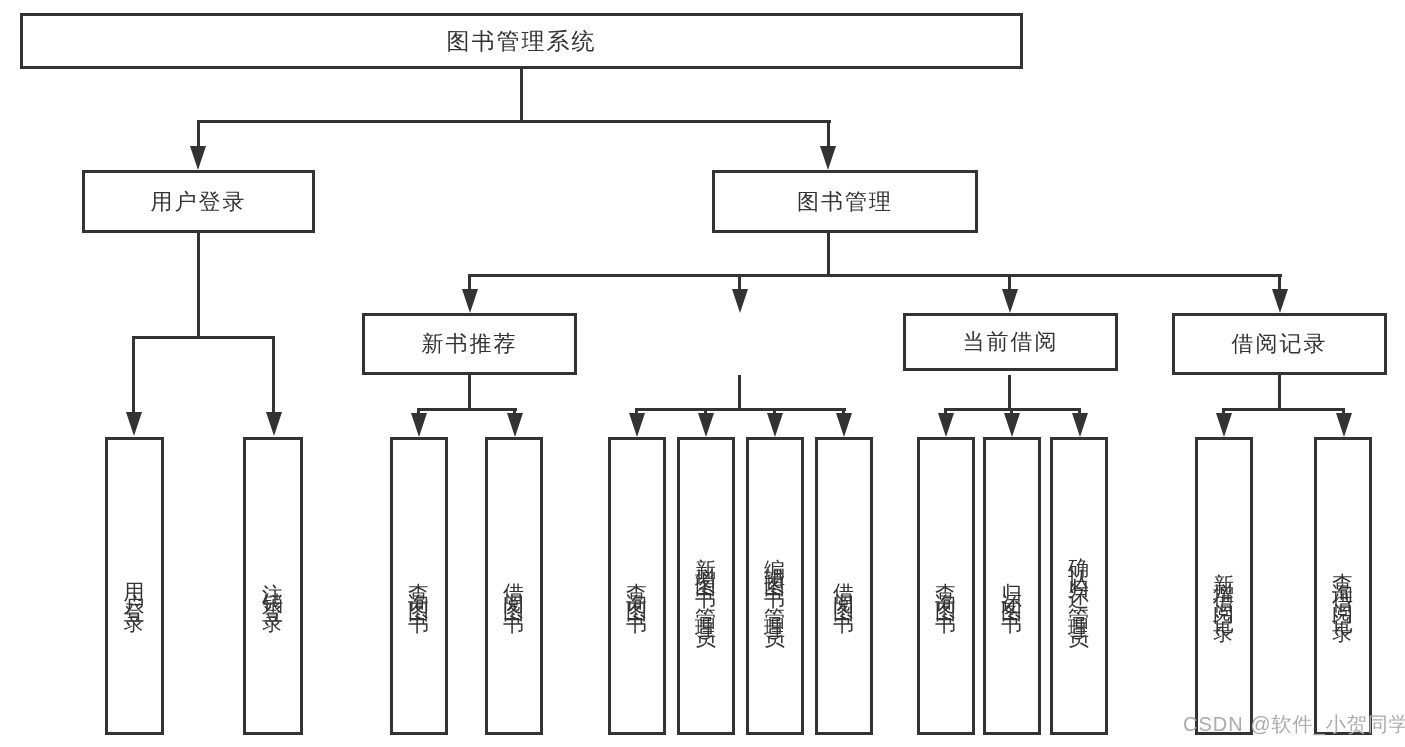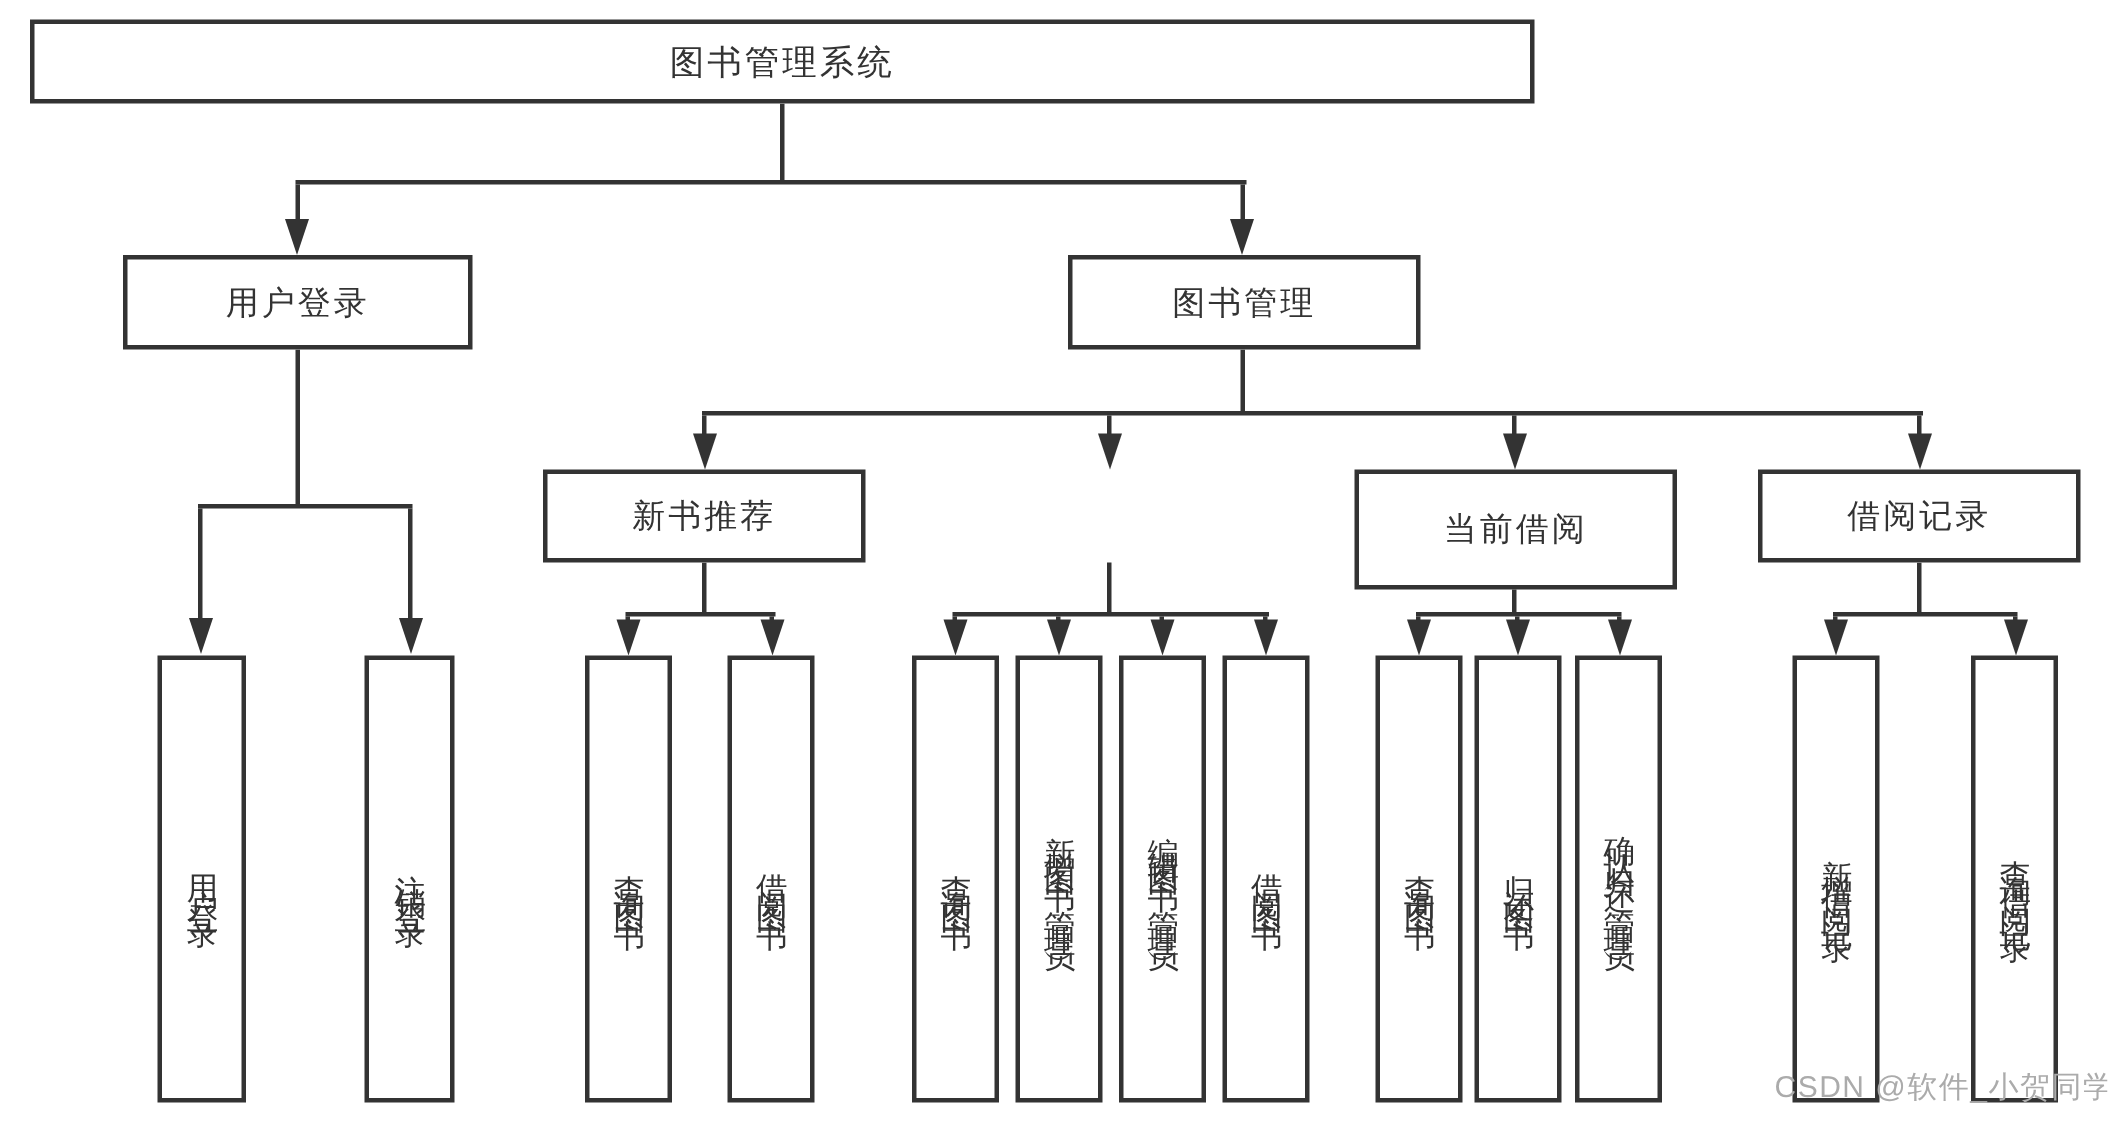--- a/index.html
+++ b/index.html
@@ -35,28 +35,28 @@
 
 <div class="canvas">
 
   <div class="node h root" style="left:20px;top:13px;width:1003px;height:56px;">
     <span>图书管理系统</span>
   </div>
 
   <div class="node h" style="left:82px;top:170px;width:233px;height:63px;">
     <span>用户登录</span>
   </div>
-  <div class="node h" style="left:712px;top:170px;width:235px;height:63px;align-items:center;">
+  <div class="node h" style="left:712px;top:170px;width:266px;height:63px;align-items:center;">
     <span>图书管理</span>
   </div>
 
   <div class="node h" style="left:362px;top:313px;width:215px;height:62px;text-align:right;">
     <span>新书推荐</span>
   </div>
-  <div class="node h" style="left:903px;top:313px;width:215px;height:80px;text-align:center;">
+  <div class="node h" style="left:903px;top:313px;width:215px;height:58px;text-align:center;">
     <span>当前借阅</span>
   </div>
   <div class="node h" style="left:1172px;top:313px;width:215px;height:62px;">
     <span>借阅记录</span>
   </div>
 
   <div class="node v" style="left:105px;top:437px;width:59px;height:298px;">
     <span>用户登录</span>
   </div>
   <div class="node v" style="left:243px;top:437px;width:60px;height:298px;">

